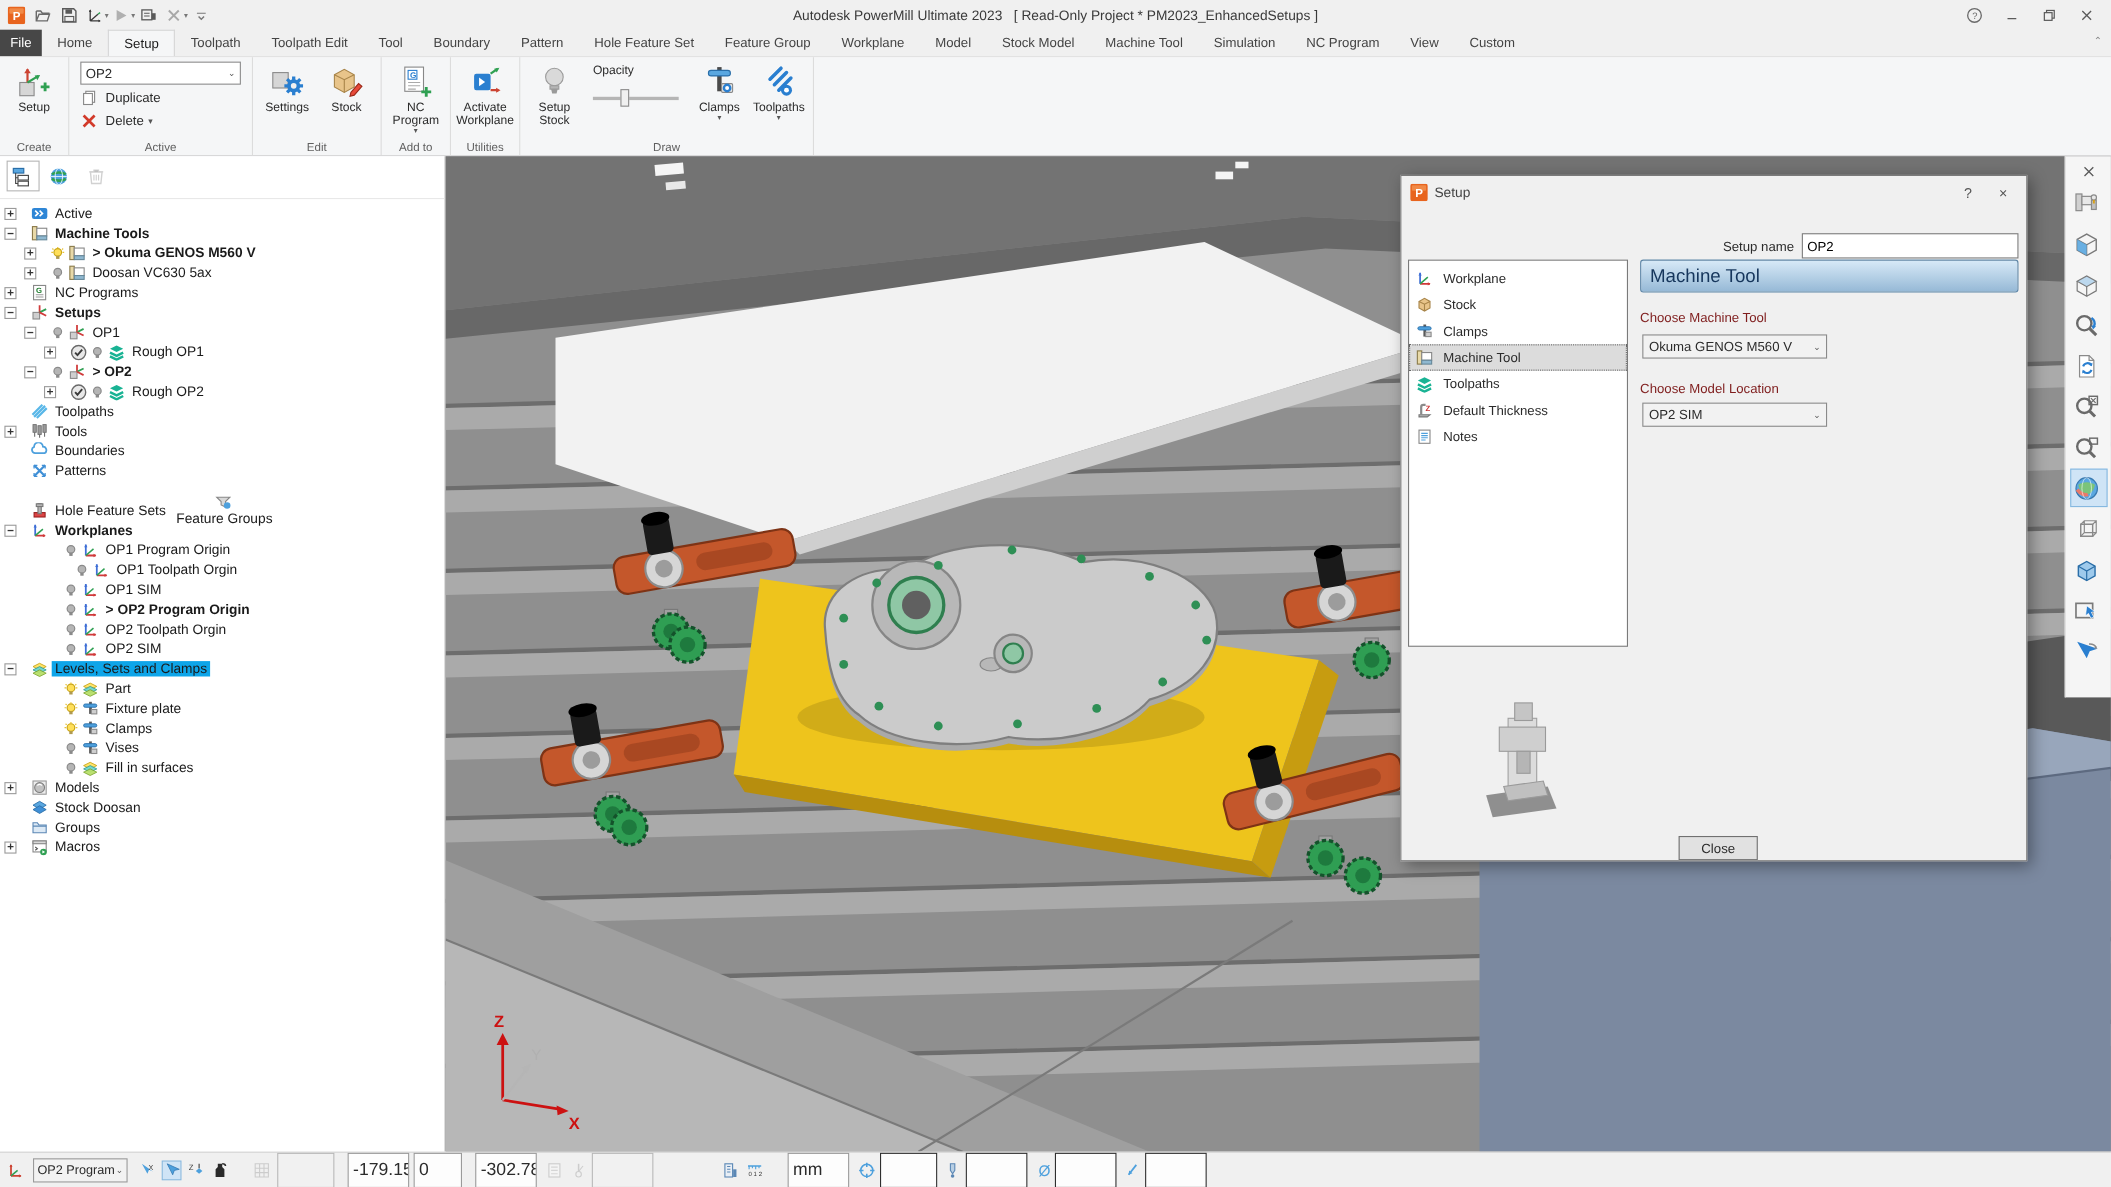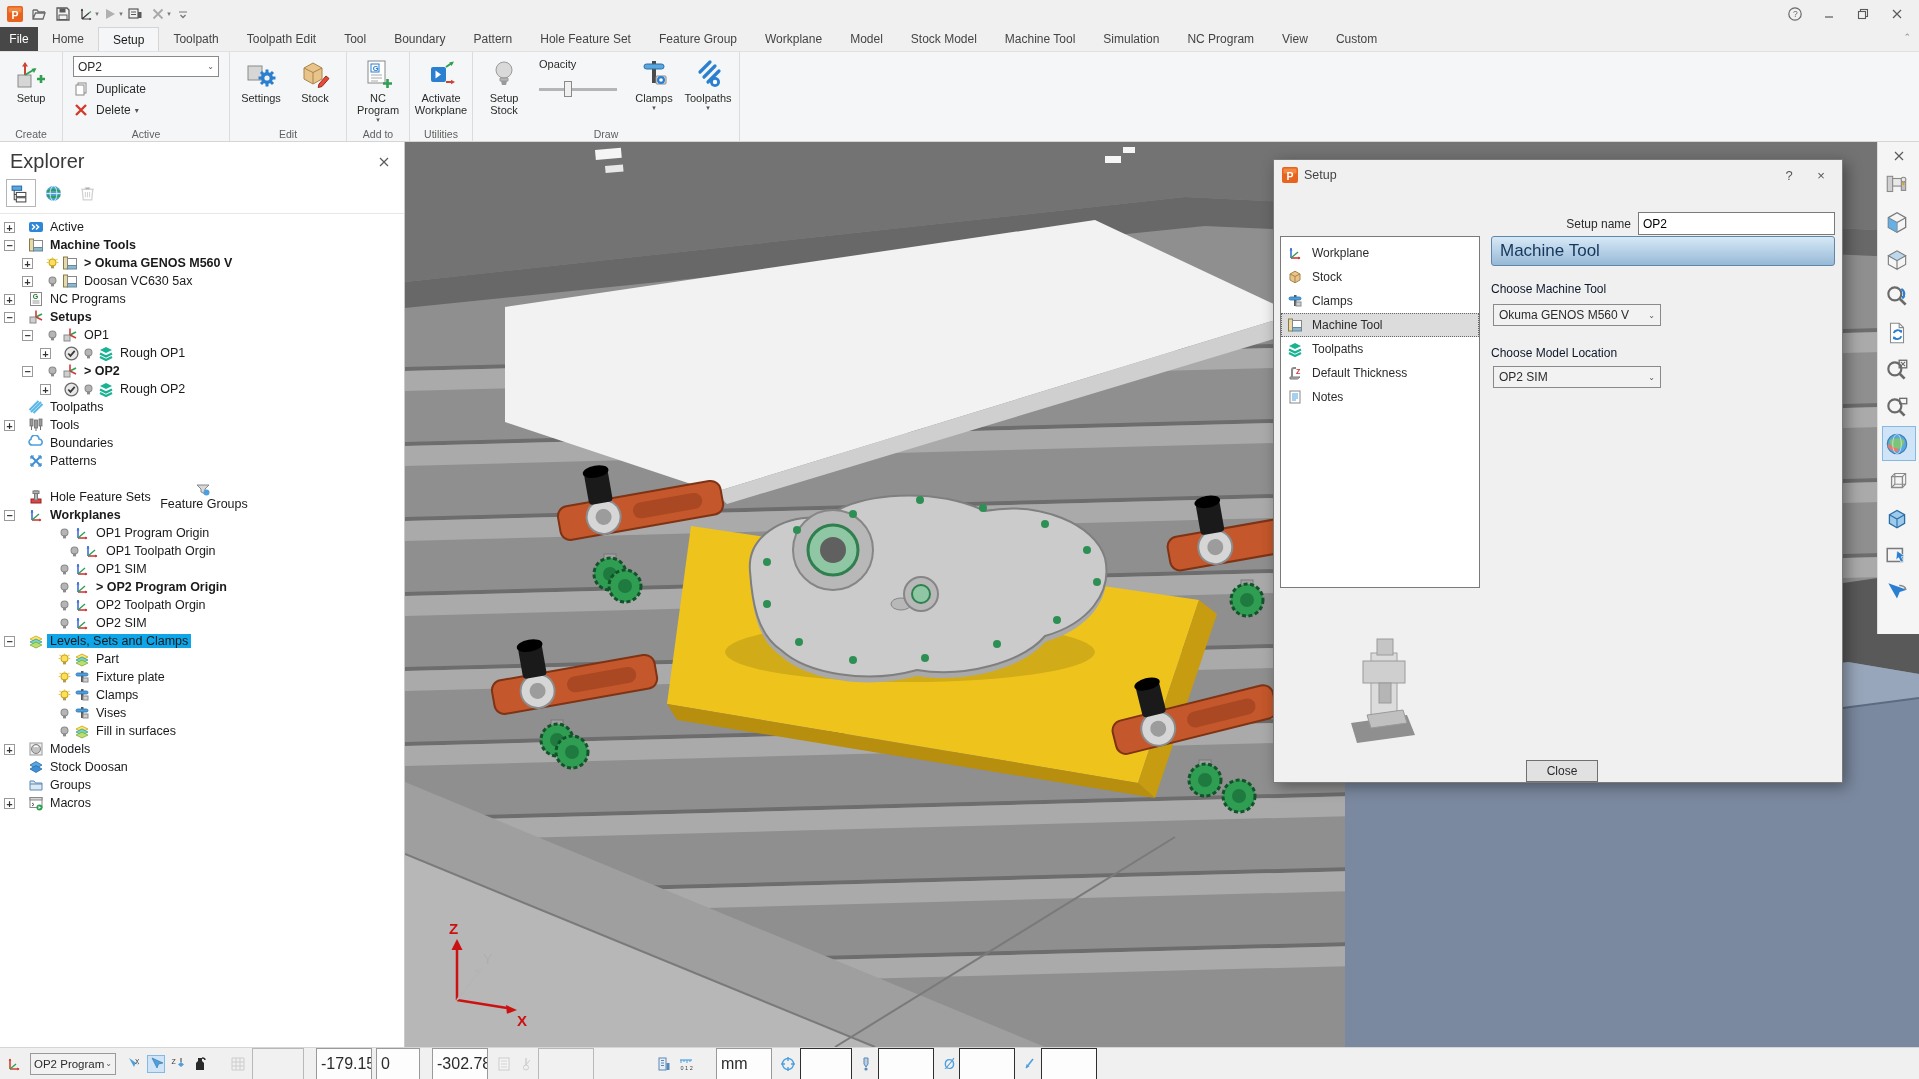--- a/index.html
+++ b/index.html
@@ -80,21 +80,21 @@
   #dlg-title{flex:1;font-size:12.5px;color:#444;}
   .dlg-tb-btn{width:26px;text-align:center;color:#555;font-size:13px;}
   #dlg-namerow-label{position:absolute;left:267px;top:57px;width:90px;text-align:right;font-size:12px;color:#2b2b2b;}
   #dlg-name-input{position:absolute;left:364px;top:52px;width:197px;height:23px;border:1px solid #7a7a7a;background:#fff;font-size:12px;padding:0 4px;}
   #dlg-nav{position:absolute;left:6px;top:76px;width:200px;height:352px;background:#fff;border:1px solid #7a7a7a;padding-top:4px;}
   .dnav-row{display:flex;align-items:center;height:24px;padding-left:6px;gap:6px;font-size:12px;}
   .dnav-row.selected{background:#dcdcdc;outline:1px dotted #666;outline-offset:-1px;}
   .dnav-row .ticn{width:16px;height:16px;}
   #dlg-panel{position:absolute;left:217px;top:76px;width:344px;}
   #dlg-section-header{height:30px;border:1px solid #5f87a8;border-radius:3px;background:linear-gradient(#d7e9f7,#96b9d6);color:#16365c;font-size:17px;display:flex;align-items:center;padding:0 8px;}
-  .dlg-label{position:absolute;left:0;font-size:12px;color:#0f172a;}
+  .dlg-label{position:absolute;left:0;font-size:12px;color:#7f1d1d;}
   .dlg-combo{position:absolute;left:2px;width:168px;height:22px;background:#f2f2f2;border:1px solid #8a8a8a;display:flex;align-items:center;justify-content:space-between;padding:0 5px;font-size:12px;}
   #dlg-preview{position: absolute;left:67px;top:471px;width:80px;height:115px;}
   #dlg-close-btn{position:absolute;left:252px;top:600px;width:72px;height:22px;background:#e1e1e1;border:1px solid #707070;font-size:12px;display:flex;align-items:center;justify-content:center;}
   
   #statusbar{position:absolute;left:0;top:1047px;width:100%;height:32px;background:#f0f0f0;border-top:1px solid #d5d5d5;display:flex;align-items:center;}
   .sb-icn{width:18px;height:18px;display:inline-flex;flex:none;}
   .sb-icn svg{width:100%;height:100%;}
   .sb-icn.faded{opacity:.55;}
   .sb-icn.selected{background:#cfe4f6;outline:1px solid #86b8e0;}
   .sb-field{height:32px;background:#fdfdfd;border:1px solid #9a9a9a;font-size:16px;display:flex;align-items:center;padding:0 4px;flex:none;overflow:hidden;white-space:nowrap;}
@@ -182,20 +182,23 @@
 
         <span class="qa-btn">
           <span class="ticn">
             <svg viewBox="0 0 16 16">
               <path d="M4 6h8" stroke="#777"></path>
               <path d="M5.5 9l2.5 2.5L10.5 9" fill="none" stroke="#777" stroke-width="1.3"></path>
             </svg>
           </span>
         </span>
       </div>
+    <div id="title-text">
+      <span>Autodesk PowerMill Ultimate 2023</span>&nbsp;&nbsp;&nbsp;<span>[ Read-Only Project * PM2023_EnhancedSetups ]</span>
+    </div>
     <div id="win-controls">
 
         <span class="win-btn">
           <span class="ticn">
             <svg viewBox="0 0 16 16">
               <circle cx="8" cy="8" r="6.2" fill="none" stroke="#6a6a6a" stroke-width="1.2"></circle>
               <text x="5.9" y="11" font-size="8.5" fill="#6a6a6a">?</text>
             </svg>
           </span>
         </span>
@@ -441,28 +444,20 @@
             <span class="blab">Toolpaths</span>
             <span class="bb-arrow arr-1">▾</span>
           </div>
         </div>
       <div class="glabel">Draw</div>
     </div>
     <div style="flex:1"></div>
   </div>
 
   <div id="explorer">
-    <div id="explorer-header">
-      <span id="explorer-title">Explorer</span>
-      <span id="explorer-close" style="display: inline-flex; width: 16px; height: 16px;">
-          <svg viewBox="0 0 16 16" style="width: 100%; height: 100%;">
-            <path d="M4 4l8 8M12 4l-8 8" stroke="#5a5a5a" stroke-width="1.2"></path>
-          </svg>
-        </span>
-    </div>
     <div id="explorer-toolbar">
 
         <span class="ex-btn active">
           <span class="ticn" style="width:19px;height:19px">
             <svg viewBox="0 0 18 18">
               <rect x="2" y="2" width="9" height="4" fill="#5aa7e0" stroke="#2a6ea8"></rect>
               <rect x="6" y="8" width="9" height="4" fill="#fff" stroke="#4a4a4a"></rect>
               <rect x="6" y="13" width="9" height="4" fill="#fff" stroke="#4a4a4a"></rect>
               <path d="M4 6v9h2M4 10h2" stroke="#4a4a4a" fill="none"></path>
             </svg>

